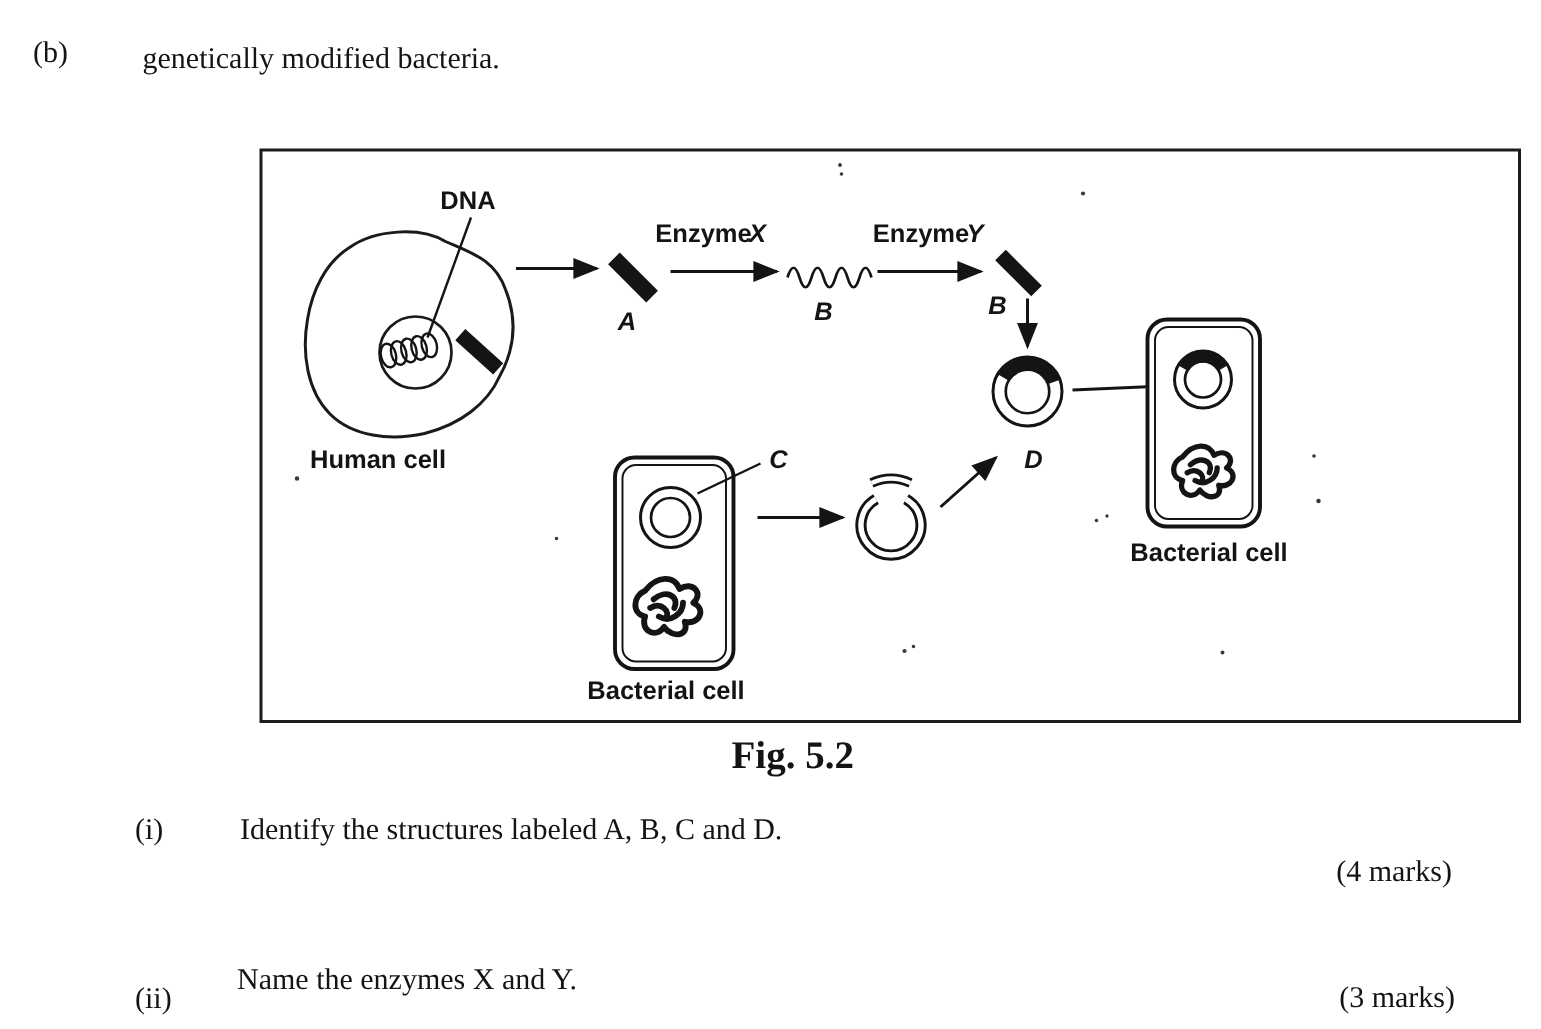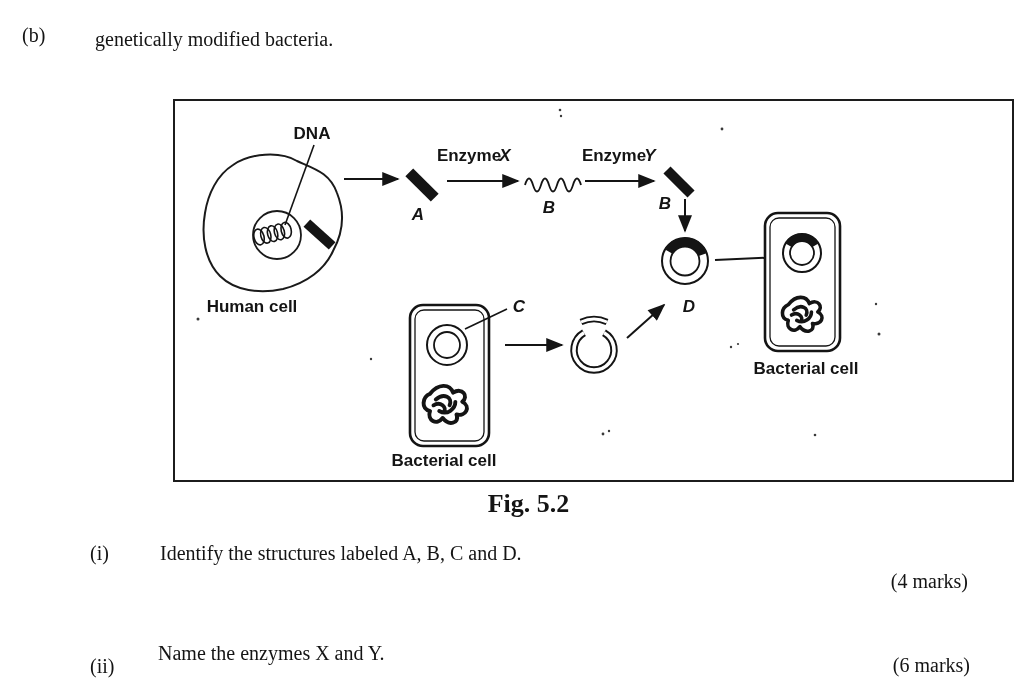--- a/index.html
+++ b/index.html
@@ -153,13 +153,13 @@
 </div>
 
 <div class="abs fig-caption">Fig. 5.2</div>
 
 <span class="abs qnum q1-num">(i)</span>
 <span class="abs qtext q1-text">Identify the structures labeled A, B, C and D.</span>
 <span class="abs marks q1-marks">(4 marks)</span>
 
 <span class="abs qnum q2-num">(ii)</span>
 <span class="abs qtext q2-text">Name the enzymes X and Y.</span>
-<span class="abs marks q2-marks">(6 marks)</span>
+<span class="abs marks q2-marks">(3 marks)</span>
 
 </body></html>

